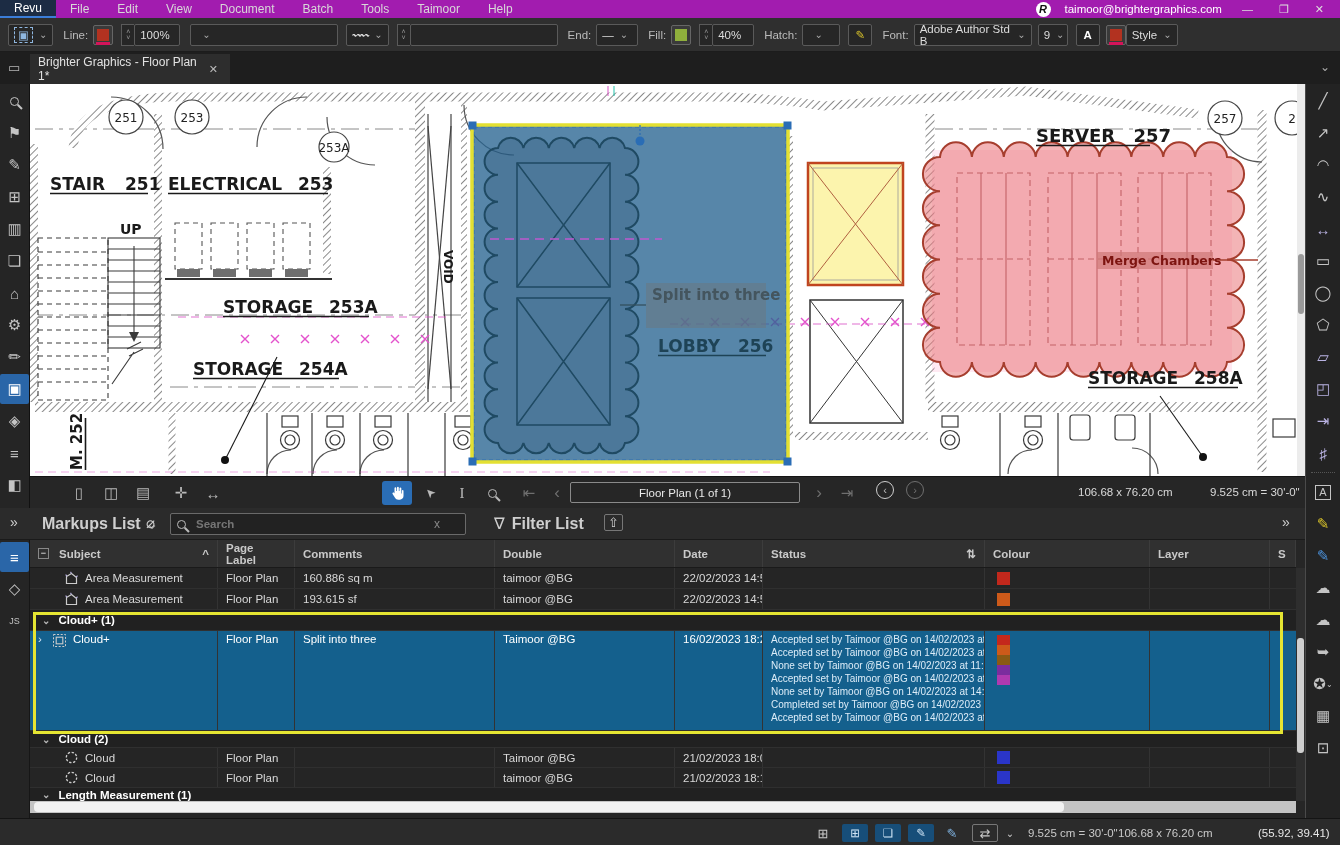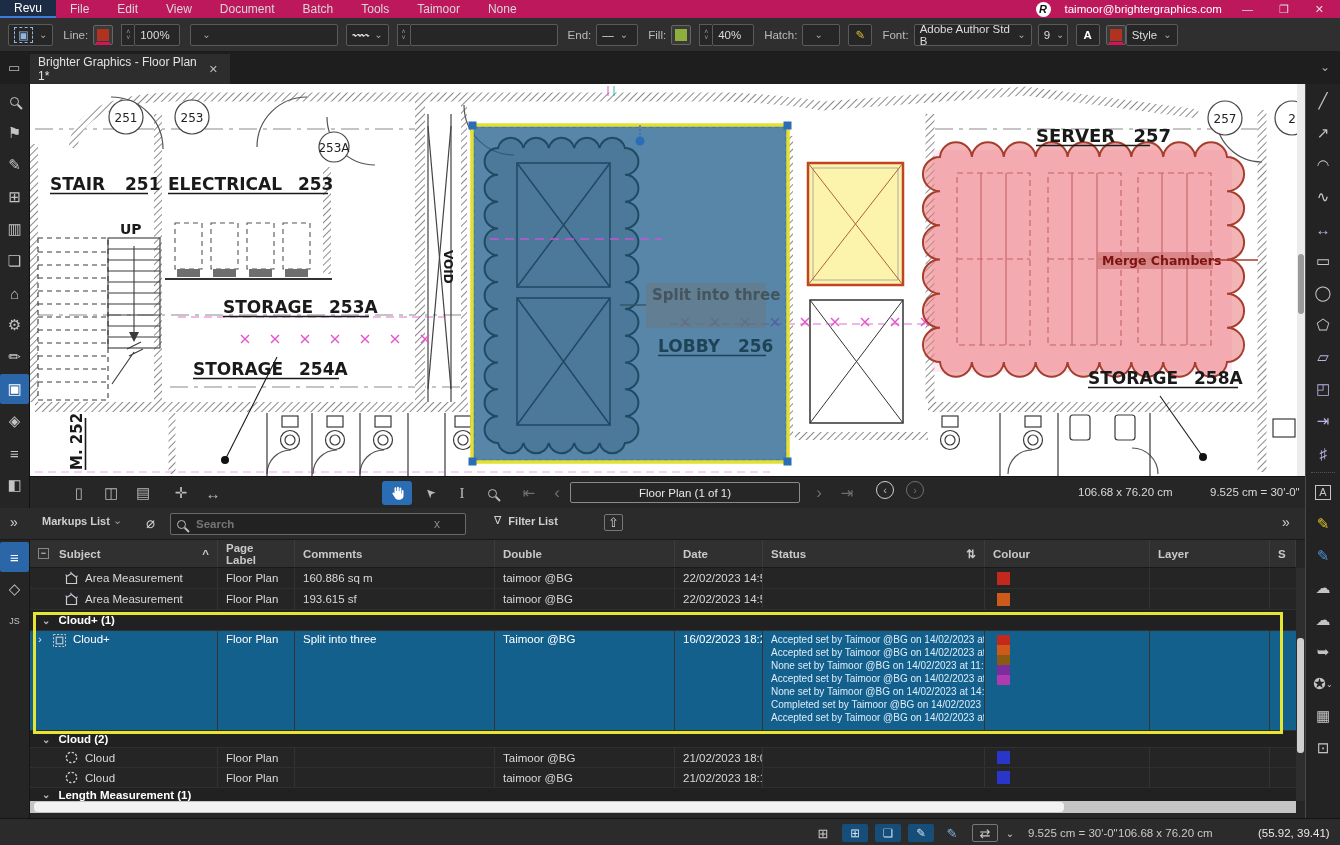--- a/index.html
+++ b/index.html
@@ -1,20 +1,20 @@
 <!DOCTYPE html>
 <html><head>
 <meta charset="utf-8">
 <style>
   html,body{margin:0;padding:0;background:#000;}
   *{box-sizing:border-box;}
   .app{position:relative;width:1340px;height:845px;background:#262626;overflow:hidden;
        font-family:"Liberation Sans",sans-serif;color:#ddd;font-size:12px;}
   
-  .menubar{position:absolute;left:0;top:0;width:1340px;height:18px;background:#be185d;
+  .menubar{position:absolute;left:0;top:0;width:1340px;height:18px;background:#a21caf;
            display:flex;align-items:stretch;}
   .menu-item{padding:1px 14px;color:#d8d8d8;font-size:12px;display:flex;align-items:center;cursor:default;}
   .menu-item.active{background:#1c2c44;border-bottom:2px solid #3b7dd8;color:#fff;}
   .mb-right{position:absolute;right:0;top:0;height:18px;display:flex;align-items:center;gap:14px;padding-right:10px;}
   .logo{width:15px;height:15px;border-radius:50%;background:#fff;color:#111;font-weight:bold;
         font-size:11px;display:flex;align-items:center;justify-content:center;font-style:italic;}
   .winbtn{color:#ddd;font-size:11px;padding:0 6px;}
   
   .toolbar{position:absolute;left:0;top:18px;width:1340px;height:34px;background:#2f2f2f;
            border-bottom:1px solid #1c1c1c;display:flex;align-items:center;font-size:11.5px;color:#c9c9c9;}
@@ -63,21 +63,21 @@
   .nv.dim{color:#6f6f6f;}
   .nv.blue{background:#2a6db5;border-radius:3px;width:30px;color:#fff;}
   .nv-field{position:absolute;left:540px;top:5px;width:230px;height:21px;border:1px solid #8a8a8a;
             border-radius:2px;color:#e8e8e8;font-size:11.5px;display:flex;align-items:center;justify-content:center;background:#262626;}
   .nv-circ{border:1.4px solid #cfcfcf;border-radius:50%;width:18px;height:18px;font-size:11px;}
   .nv-circ.dim{border-color:#6f6f6f;}
   .nv-text{position:absolute;top:9px;color:#d9d9d9;font-size:11.5px;}
   
   .panel{position:absolute;left:0;top:508px;width:1305px;height:310px;background:#262626;}
   .panel-header{position:absolute;left:0;top:0;width:100%;height:32px;background:#2b2b2b;border-bottom:1px solid #1a1a1a;}
-  .ph{position:absolute;top:6px;color:#cfcfcf;display:flex;align-items:center;font-size:11px;}
+  .ph{position:absolute;top:6px;color:#cfcfcf;display:flex;align-items:center;font-size:16px;}
   .searchbox{position:absolute;left:170px;top:5px;width:296px;height:22px;background:#222;
              border:1px solid #6a6a6a;border-radius:2px;display:flex;align-items:center;padding:0 6px;color:#bbb;}
   .searchbox input{background:transparent;border:none;outline:none;color:#ddd;font-size:11.5px;width:240px;
                    font-family:"Liberation Sans",sans-serif;font-weight:bold;}
   .prail{position:absolute;left:0;top:32px;width:30px;height:278px;background:#252525;border-right:1px solid #161616;}
   .thead{position:absolute;left:30px;top:32px;width:1266px;height:28px;background:#303030;
          border-bottom:1px solid #1a1a1a;display:flex;font-size:11.5px;color:#c9c9c9;font-weight:bold;}
   .th{display:flex;align-items:center;padding:0 8px;border-right:1px solid #3c3c3c;height:100%;}
   .rows{position:absolute;left:30px;top:60px;width:1266px;}
   .mrow{display:flex;background:#252525;border-bottom:1px solid #2f2f2f;font-size:11.5px;color:#d8d8d8;}
@@ -112,21 +112,21 @@
   <div class="menubar">
     <div style="display:flex">
         <div class="menu-item active">Revu</div>
         <div class="menu-item">File</div>
         <div class="menu-item">Edit</div>
         <div class="menu-item">View</div>
         <div class="menu-item">Document</div>
         <div class="menu-item">Batch</div>
         <div class="menu-item">Tools</div>
         <div class="menu-item">Taimoor</div>
-        <div class="menu-item">None</div>
+        <div class="menu-item">Help</div>
       </div>
     <div class="mb-right">
       <span class="logo">R</span>
       <span style="color:#fff;font-size:11.5px;">taimoor@brightergraphics.com</span>
       <span class="winbtn">—</span>
       <span class="winbtn">❐</span>
       <span class="winbtn">✕</span>
     </div>
   </div>
 

